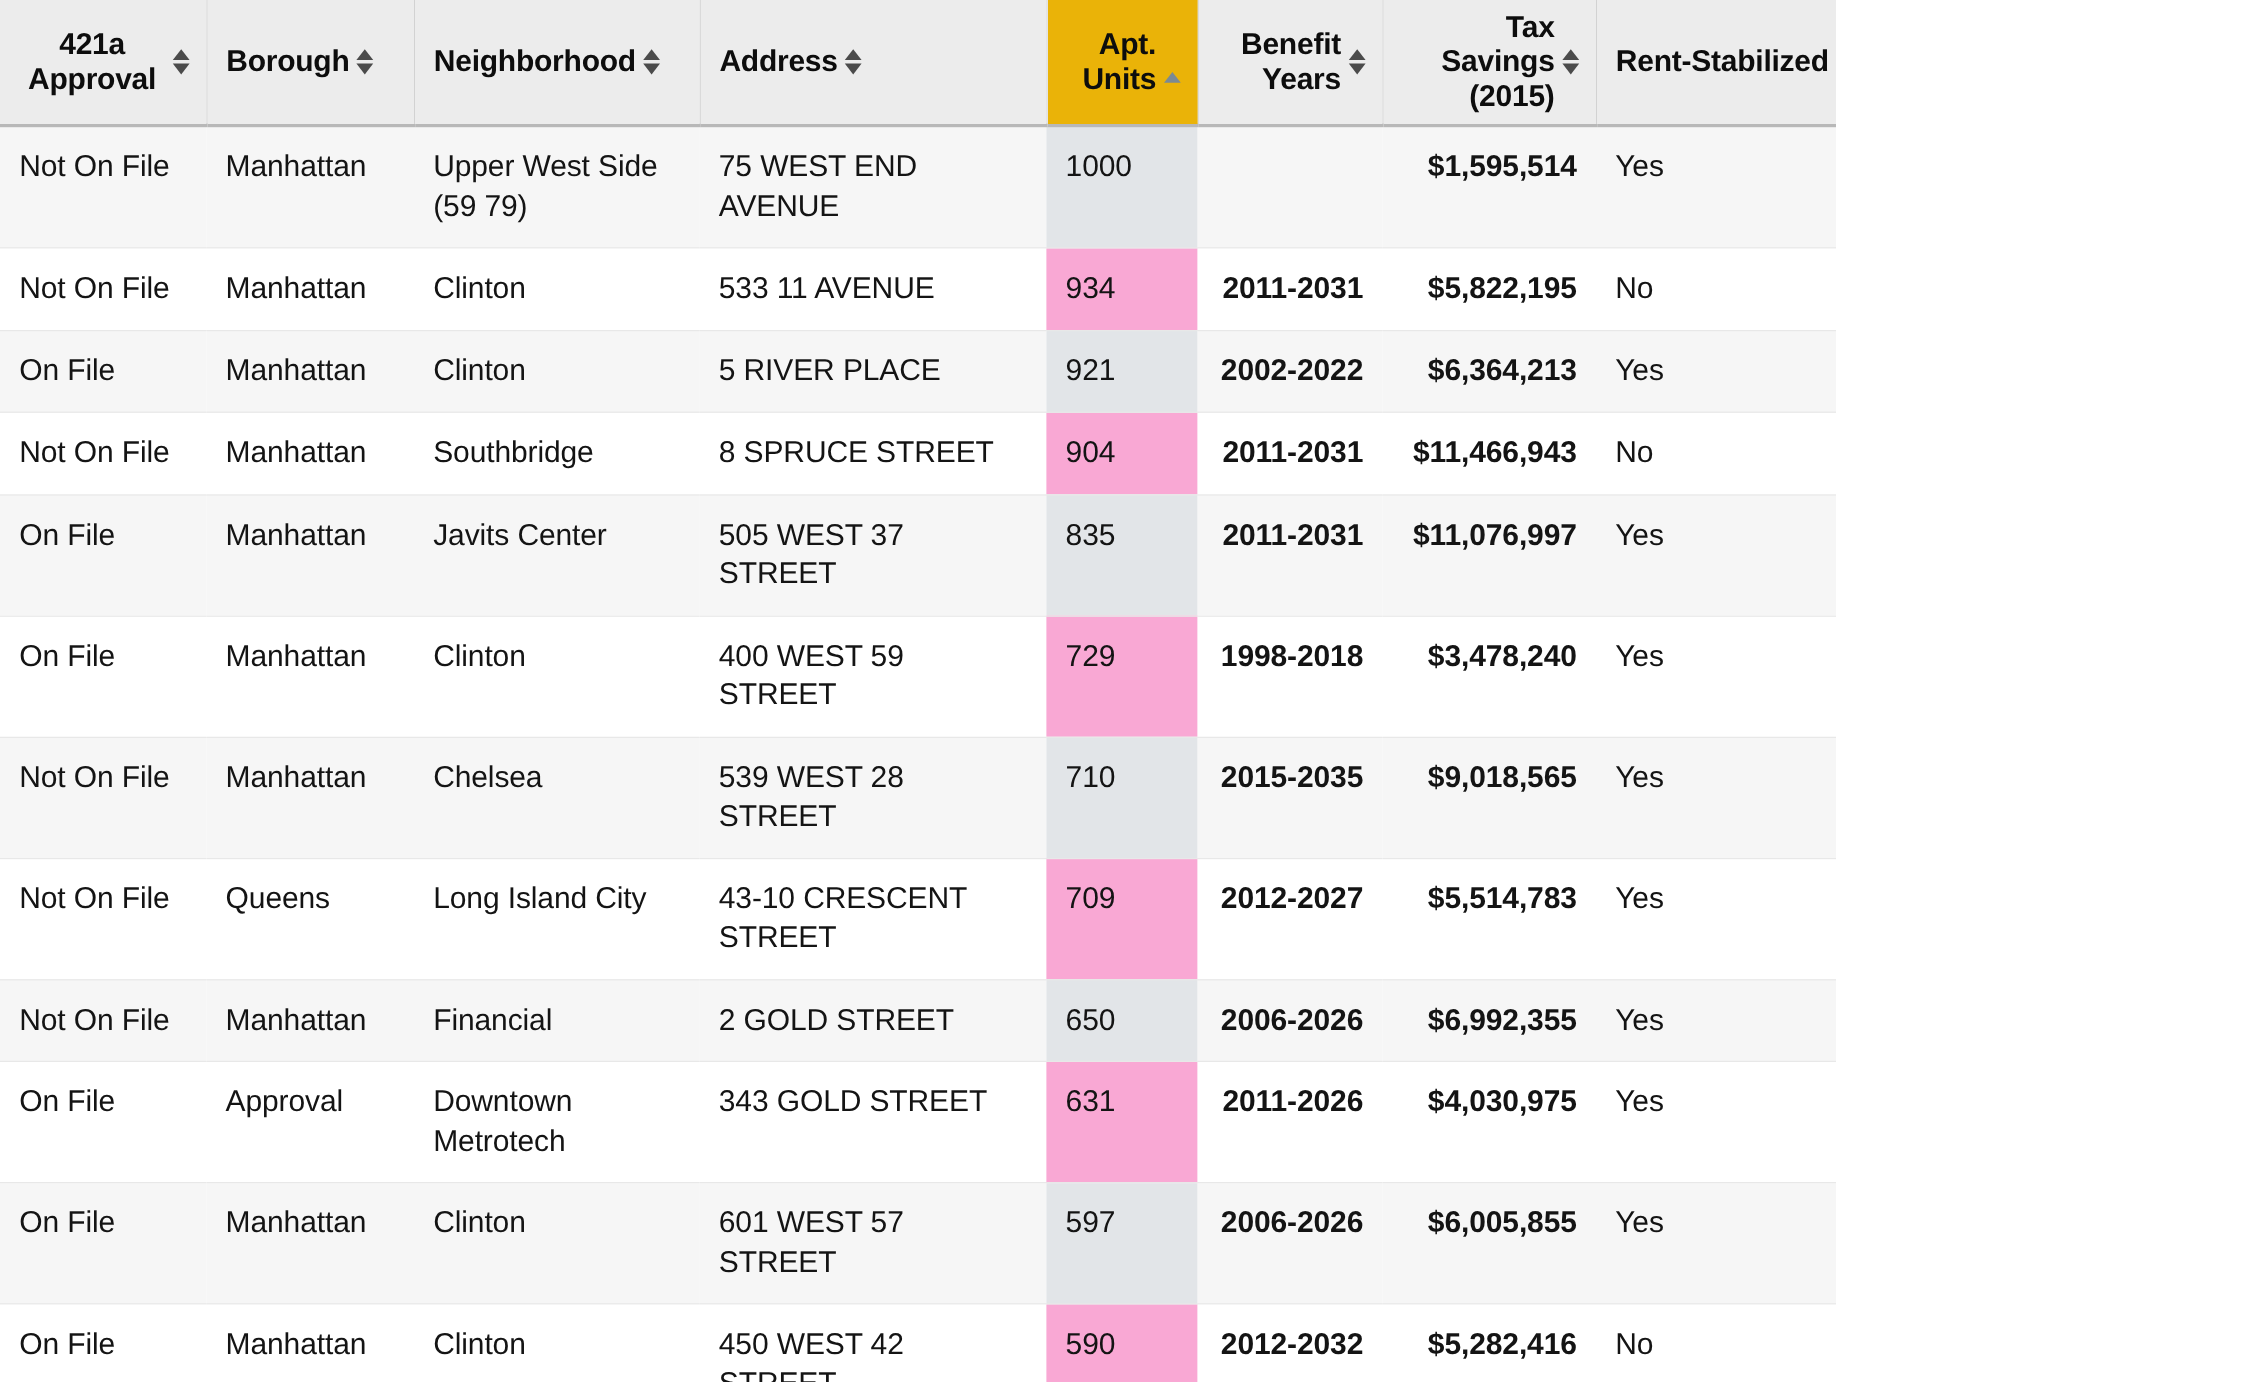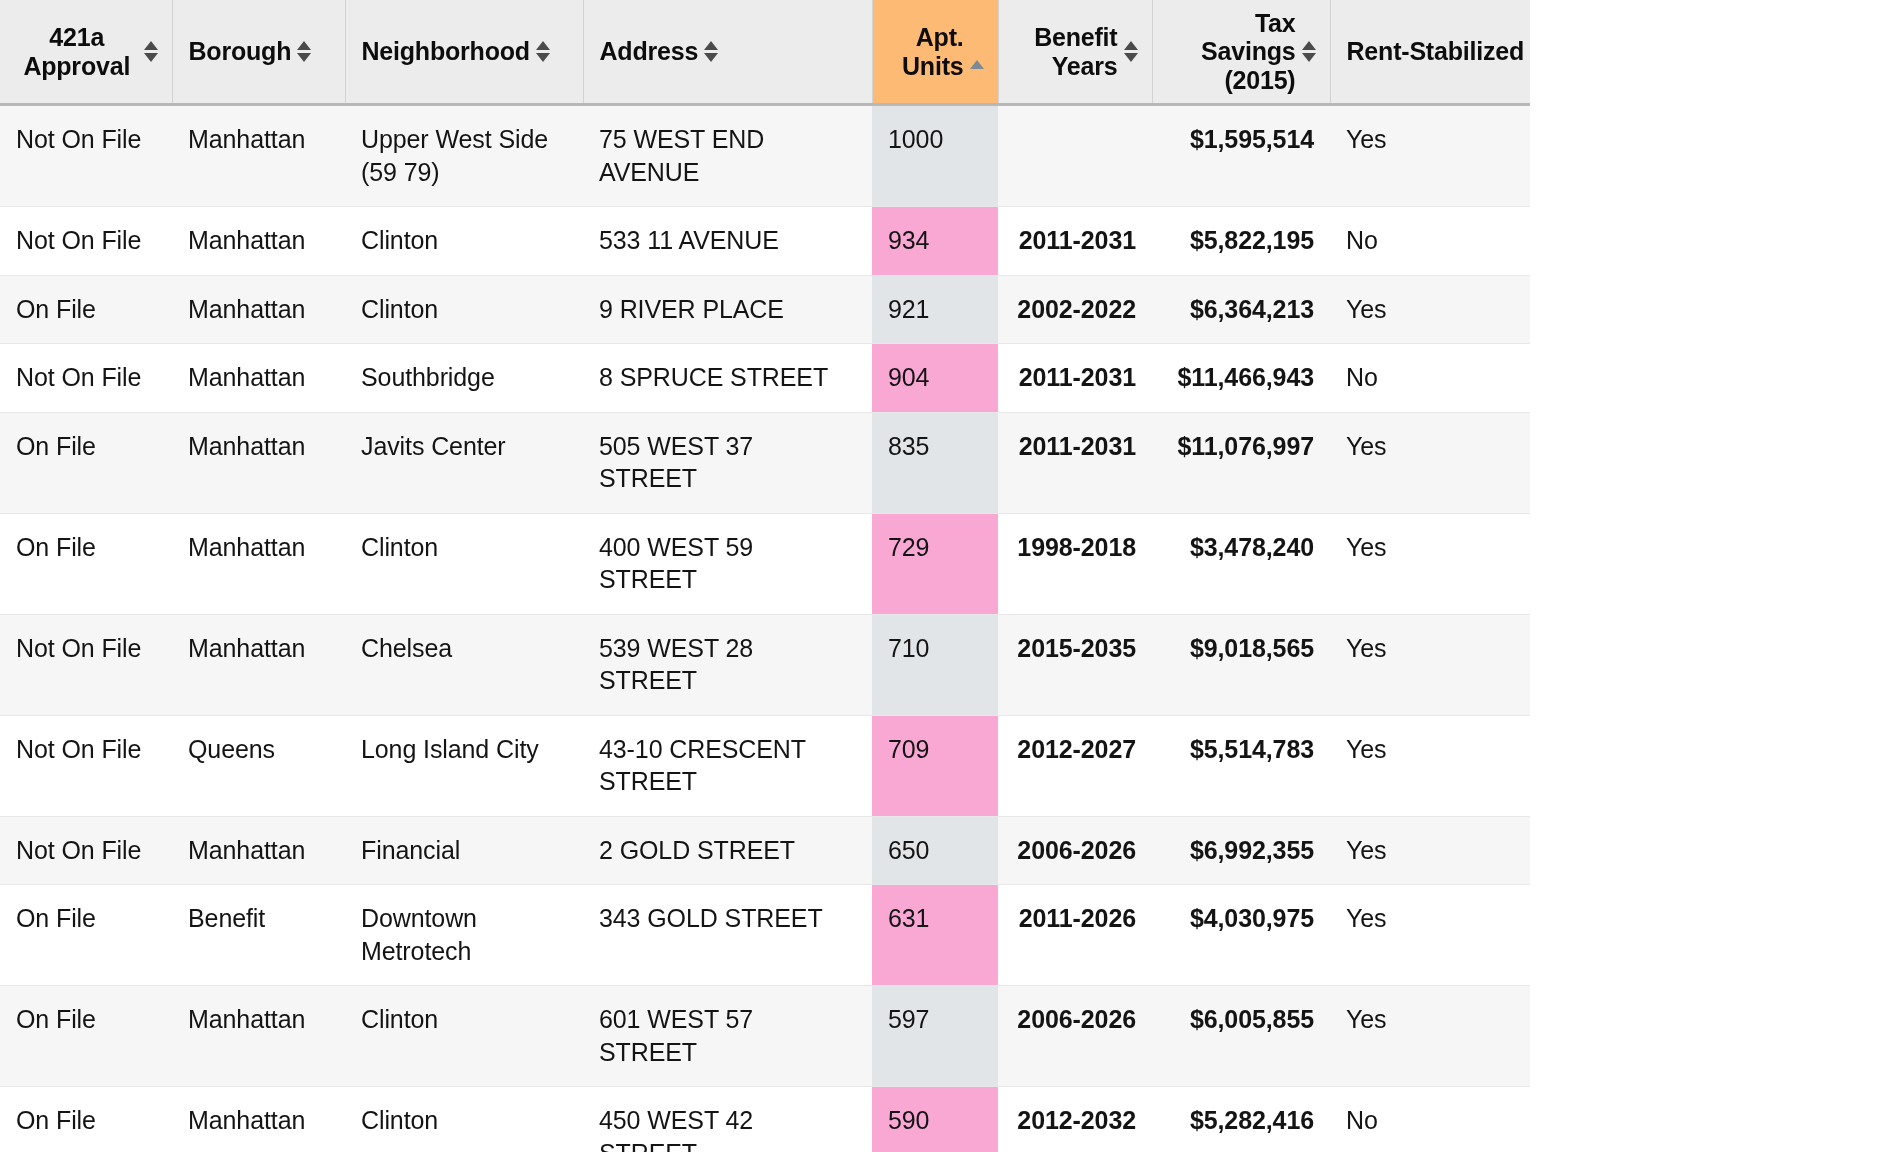--- a/index.html
+++ b/index.html
@@ -39,21 +39,21 @@
     border-bottom: 3px solid #b8b8b8;
     padding: 0;
     height: 103px;
     vertical-align: middle;
     position: relative;
   }
   thead th:last-child {
     border-right: none;
   }
   thead th.sorted {
-    background: #fdba74;
+    background: #eab308;
   }
 
   .th-inner {
     display: flex;
     align-items: center;
     justify-content: flex-start;
     gap: 6px;
     padding: 0 14px 0 16px;
     box-sizing: border-box;
     width: 100%;
@@ -247,21 +247,21 @@
           <td>533 11 AVENUE</td>
           <td class="units">934</td>
           <td class="num">2011-2031</td>
           <td class="num">$5,822,195</td>
           <td>No</td>
         </tr>
         <tr class="odd">
           <td>On File</td>
           <td>Manhattan</td>
           <td>Clinton</td>
-          <td>9 RIVER PLACE</td>
+          <td>5 RIVER PLACE</td>
           <td class="units">921</td>
           <td class="num">2002-2022</td>
           <td class="num">$6,364,213</td>
           <td>Yes</td>
         </tr>
         <tr class="even">
           <td>Not On File</td>
           <td>Manhattan</td>
           <td>Southbridge</td>
           <td>8 SPRUCE STREET</td>
@@ -315,21 +315,21 @@
           <td>Manhattan</td>
           <td>Financial</td>
           <td>2 GOLD STREET</td>
           <td class="units">650</td>
           <td class="num">2006-2026</td>
           <td class="num">$6,992,355</td>
           <td>Yes</td>
         </tr>
         <tr class="even">
           <td>On File</td>
-          <td>Benefit</td>
+          <td>Approval</td>
           <td>Downtown Metrotech</td>
           <td>343 GOLD STREET</td>
           <td class="units">631</td>
           <td class="num">2011-2026</td>
           <td class="num">$4,030,975</td>
           <td>Yes</td>
         </tr>
         <tr class="odd">
           <td>On File</td>
           <td>Manhattan</td>

